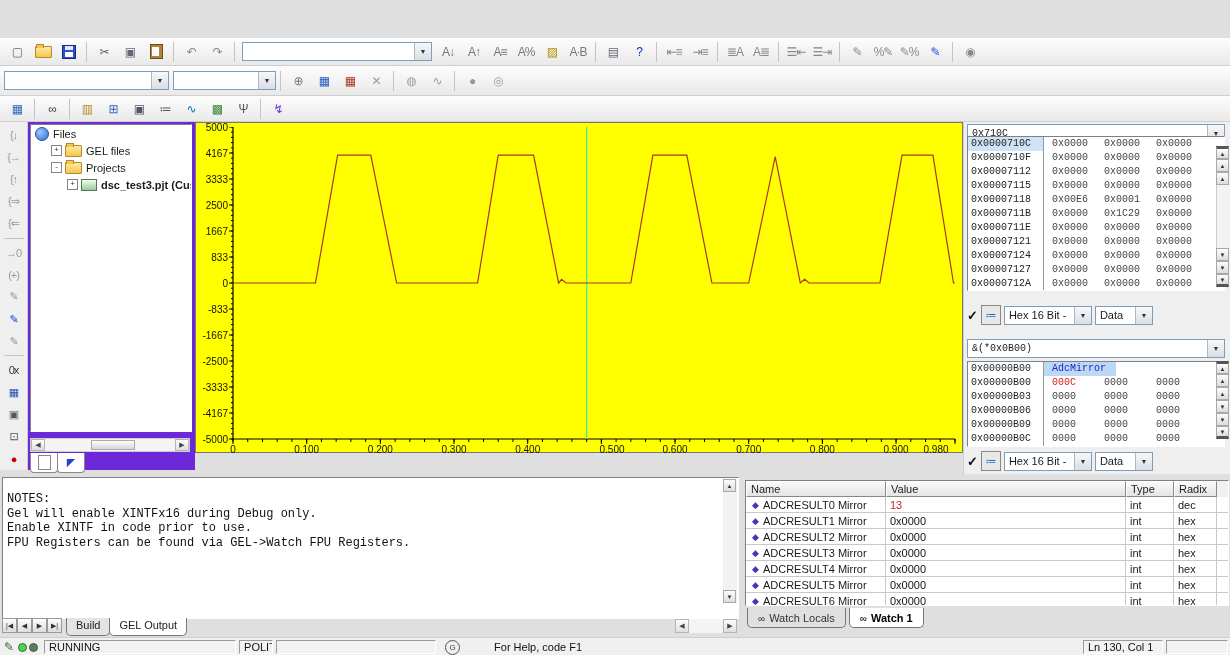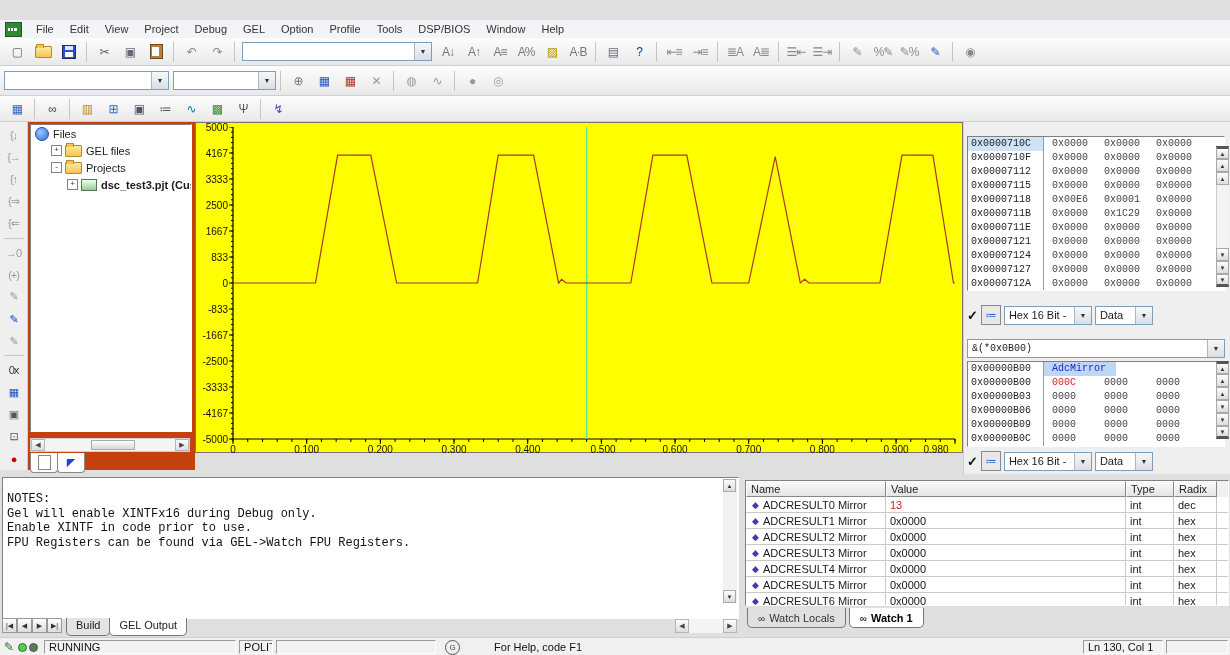--- a/index.html
+++ b/index.html
@@ -51,21 +51,21 @@
   .i-page{width:11px;height:13px;background:#fff;border:1px solid #888;}
   .i-globe{width:12px;height:12px;border-radius:50%;border:1px solid #1b4faa;
     background:radial-gradient(circle at 35% 35%,#9cc6ff,#2f6fd0);}
   .i-project{width:14px;height:10px;background:linear-gradient(#efe,#9c9);border:1px solid #575;}
   
   #lefttoolbar{position:absolute;left:0;top:122px;width:28px;height:348px;background:#efefef;
     border-right:1px solid #cfcfcf;display:flex;flex-direction:column;align-items:center;padding-top:2px;box-sizing:border-box;}
   #lefttoolbar .tbtn{margin:1px 0;}
   .vsep{height:1px;width:20px;background:#c4c4c4;margin:3px 0;}
   
-  #treepanel{position:absolute;left:28px;top:122px;width:167px;height:348px;background:#c2410c;}
+  #treepanel{position:absolute;left:28px;top:122px;width:167px;height:348px;background:#6d28d9;}
   #treebox{position:absolute;left:2px;top:2px;width:160px;height:306px;background:#fff;
     border:1px solid;border-color:#808080 #fff #fff #808080;overflow:hidden;}
   .trow{display:flex;align-items:center;height:17px;white-space:nowrap;}
   .texp{width:9px;height:9px;border:1px solid #848484;background:#fff;font-size:8px;line-height:7px;
     text-align:center;color:#333;margin-right:3px;flex:none;}
   .ticon{margin-right:4px;flex:none;}
   .tlabel{font-size:11px;}
   #tree-hscroll{position:absolute;left:2px;bottom:18px;width:160px;height:14px;background:#f2f2f2;
     display:flex;border:1px solid #d0d0d0;box-sizing:border-box;}
   .sbtn{width:14px;height:100%;background:linear-gradient(#fdfdfd,#dedede);border:1px solid #b5b5b5;
@@ -145,35 +145,20 @@
     display:flex;align-items:center;padding:0 4px;box-sizing:border-box;margin-right:3px;white-space:nowrap;overflow:hidden;}
   .gcircle{width:13px;height:13px;border:1.5px solid #555;border-radius:50%;display:flex;align-items:center;
     justify-content:center;font-size:8px;color:#444;margin:0 6px;}
 </style>
 </head>
 <body>
 
 <div id="root">
 
 
-  <div id="menubar">
-    <div id="menu-doc-icon"></div>
-  <div class="menu-item">File</div>
-      <div class="menu-item">Edit</div>
-      <div class="menu-item">View</div>
-      <div class="menu-item">Project</div>
-      <div class="menu-item">Debug</div>
-      <div class="menu-item">GEL</div>
-      <div class="menu-item">Option</div>
-      <div class="menu-item">Profile</div>
-      <div class="menu-item">Tools</div>
-      <div class="menu-item">DSP/BIOS</div>
-      <div class="menu-item">Window</div>
-      <div class="menu-item">Help</div>
-    </div>
 
   <div id="toolbar1" class="toolbar">
       <div class="tbtn">
         <span style="color:#667">▢</span>
       </div>
       <div class="tbtn">
         <span class="i-folder"></span>
       </div>
       <div class="tbtn">
         <span class="i-floppy"></span>
@@ -583,32 +568,36 @@
           <div class="ylab" style="left:0;top:258.9896px;">-3333</div>
           <div class="ylab" style="left:0;top:285.0104px;">-4167</div>
           <div class="ylab" style="left:0;top:311px;">-5000</div>
         </div>
       <div id="xlabels">
           <div class="xlab" style="left:13px;">0</div>
           <div class="xlab" style="left:86.6734693877551px;">0.100</div>
           <div class="xlab" style="left:160.3469387755102px;">0.200</div>
           <div class="xlab" style="left:234.0204081632653px;">0.300</div>
           <div class="xlab" style="left:307.6938775510204px;">0.400</div>
-          <div class="xlab" style="left:383px;">0.500</div>
+          <div class="xlab" style="left:392px;">0.500</div>
           <div class="xlab" style="left:455.0408163265306px;">0.600</div>
           <div class="xlab" style="left:528.7142857142858px;">0.700</div>
           <div class="xlab" style="left:602.3877551020408px;">0.800</div>
           <div class="xlab" style="left:676.0612244897959px;">0.900</div>
           <div class="xlab" style="left:716px;">0.980</div>
         </div>
     </div>
   </div>
 
   <div id="rightpanel">
     <div class="mempanel" id="mem1" style="top:0;height:212px;">
+        <div class="combo memcombo">
+          <div class="cval" style="font-family:&quot;Liberation Mono&quot;,monospace;font-size:10px;">0x710C</div>
+          <div class="carr">▼</div>
+        </div>
         <div class="memgrid" style="top:14px;height:155px;">
           <div class="mrow">
             <div class="maddr" style="background:#cfe3f7;">0x0000710C</div>
             <div class="mvals">
               <div class="mval" style="">0x0000</div>
               <div class="mval" style="">0x0000</div>
               <div class="mval" style="">0x0000</div>
             </div>
           </div>
           <div class="mrow">

